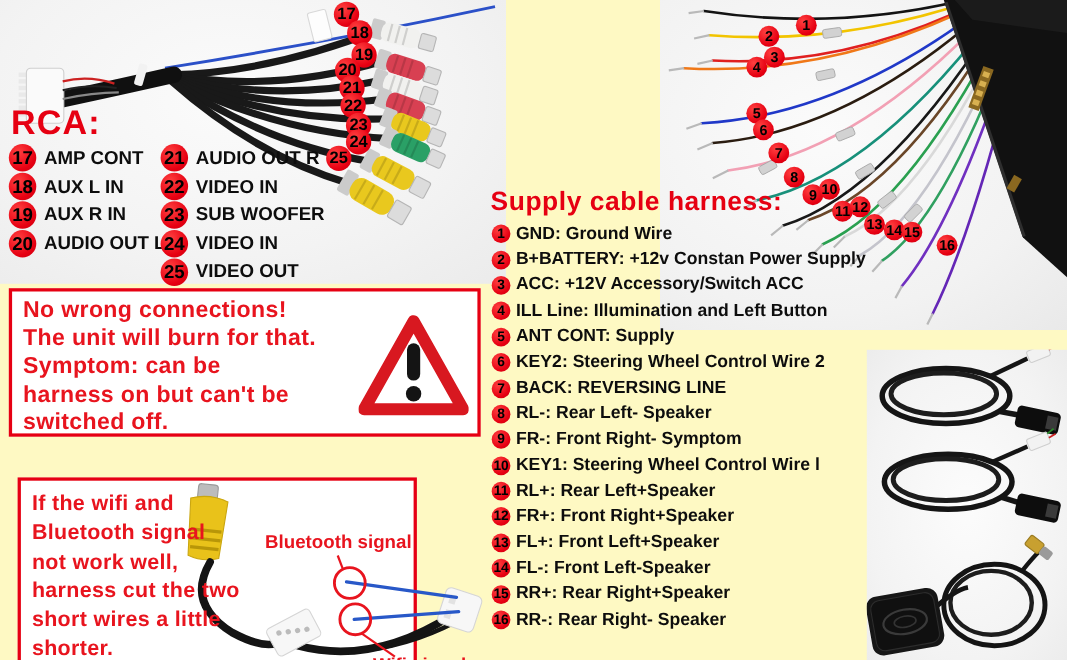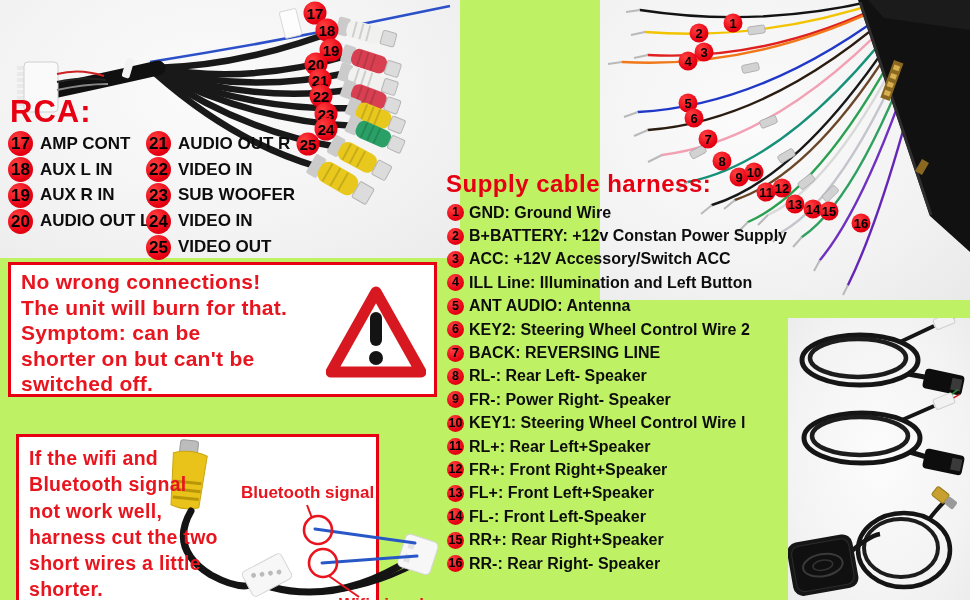--- a/index.html
+++ b/index.html
@@ -1,17 +1,17 @@
 <!DOCTYPE html>
 <html><head>
 <meta charset="utf-8">
 <style>
   html,body{margin:0;padding:0;background:#fff;}
   #stage{
-    position:relative;width:970px;height:600px;overflow:hidden;background:#bef264;
+    position:relative;width:970px;height:600px;overflow:hidden;background:#fef9c3;
     font-family:"Liberation Sans","DejaVu Sans",sans-serif;color:#111;
   }
   #stage *{box-sizing:border-box;}
   .abs{position:absolute;}
 
   
   .photo{position:absolute;pointer-events:none;}
   .photo-rca{left:0;top:0;width:460px;height:258px;background:radial-gradient(ellipse at 45% 35%,#fbfbfb 0%,#f3f3f3 60%,#ebebeb 100%);}
   .photo-power{left:600px;top:0;width:370px;height:300px;background:radial-gradient(ellipse at 40% 40%,#fbfbfb 0%,#f2f2f2 65%,#e9e9e9 100%);}
   .photo-cables{left:788px;top:318px;width:182px;height:282px;background:radial-gradient(ellipse at 50% 50%,#fcfcfc 0%,#f3f3f3 70%,#ececec 100%);}
@@ -291,41 +291,41 @@
         <span class="plabel">ACC: +12V Accessory/Switch ACC</span>
       </div>
 
       <div class="pwr-item">
         <span class="pbadge">4</span>
         <span class="plabel">ILL Line: Illumination and Left Button</span>
       </div>
 
       <div class="pwr-item">
         <span class="pbadge">5</span>
-        <span class="plabel">ANT AUDIO: Antenna</span>
+        <span class="plabel">ANT CONT: Supply</span>
       </div>
 
       <div class="pwr-item">
         <span class="pbadge">6</span>
         <span class="plabel">KEY2: Steering Wheel Control Wire 2</span>
       </div>
 
       <div class="pwr-item">
         <span class="pbadge">7</span>
         <span class="plabel">BACK: REVERSING LINE</span>
       </div>
 
       <div class="pwr-item">
         <span class="pbadge">8</span>
         <span class="plabel">RL-: Rear Left- Speaker</span>
       </div>
 
       <div class="pwr-item">
         <span class="pbadge">9</span>
-        <span class="plabel">FR-: Power Right- Speaker</span>
+        <span class="plabel">FR-: Front Right- Symptom</span>
       </div>
 
       <div class="pwr-item">
         <span class="pbadge">10</span>
         <span class="plabel">KEY1: Steering Wheel Control Wire l</span>
       </div>
 
       <div class="pwr-item">
         <span class="pbadge">11</span>
         <span class="plabel">RL+: Rear Left+Speaker</span>
@@ -355,21 +355,21 @@
         <span class="pbadge">16</span>
         <span class="plabel">RR-: Rear Right- Speaker</span>
       </div>
     </div>
 
   <div class="warnbox warn1 z5">
     <div class="warn-text">
       <div>No wrong connections!</div>
       <div>The unit will burn for that.</div>
       <div>Symptom: can be</div>
-      <div>shorter on but can't be</div>
+      <div>harness on but can't be</div>
       <div>switched off.</div>
     </div>
     <svg width="100" height="100" viewBox="0 0 100 100" style="position:absolute;right:8px;top:17px">
       <polygon points="50,10 95,90 5,90" fill="#fff" stroke="#d81820" stroke-width="11" stroke-linejoin="round"></polygon>
       <rect x="44" y="30" width="12" height="34" rx="6" fill="#141414"></rect>
       <circle cx="50" cy="76" r="7" fill="#141414"></circle>
     </svg>
   </div>
 
   <div class="warnbox warn2 z5">

